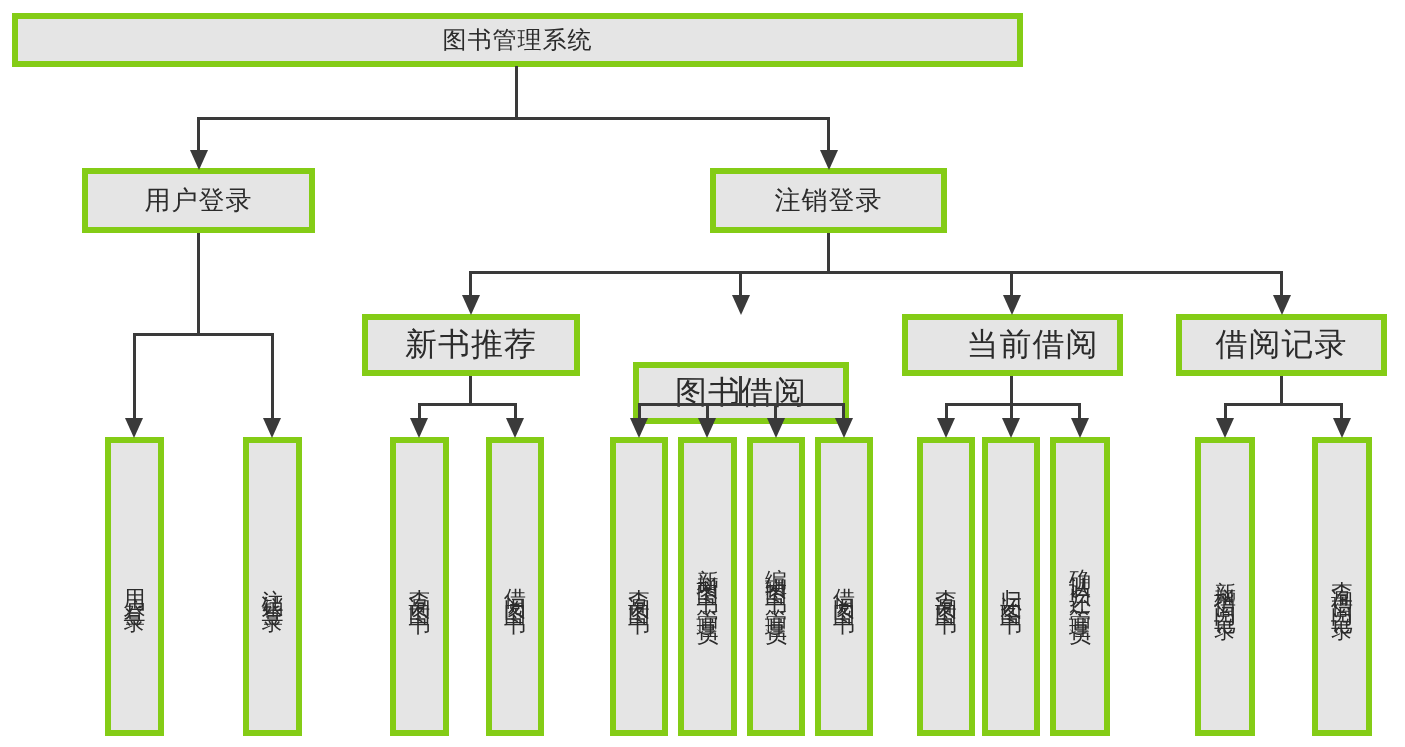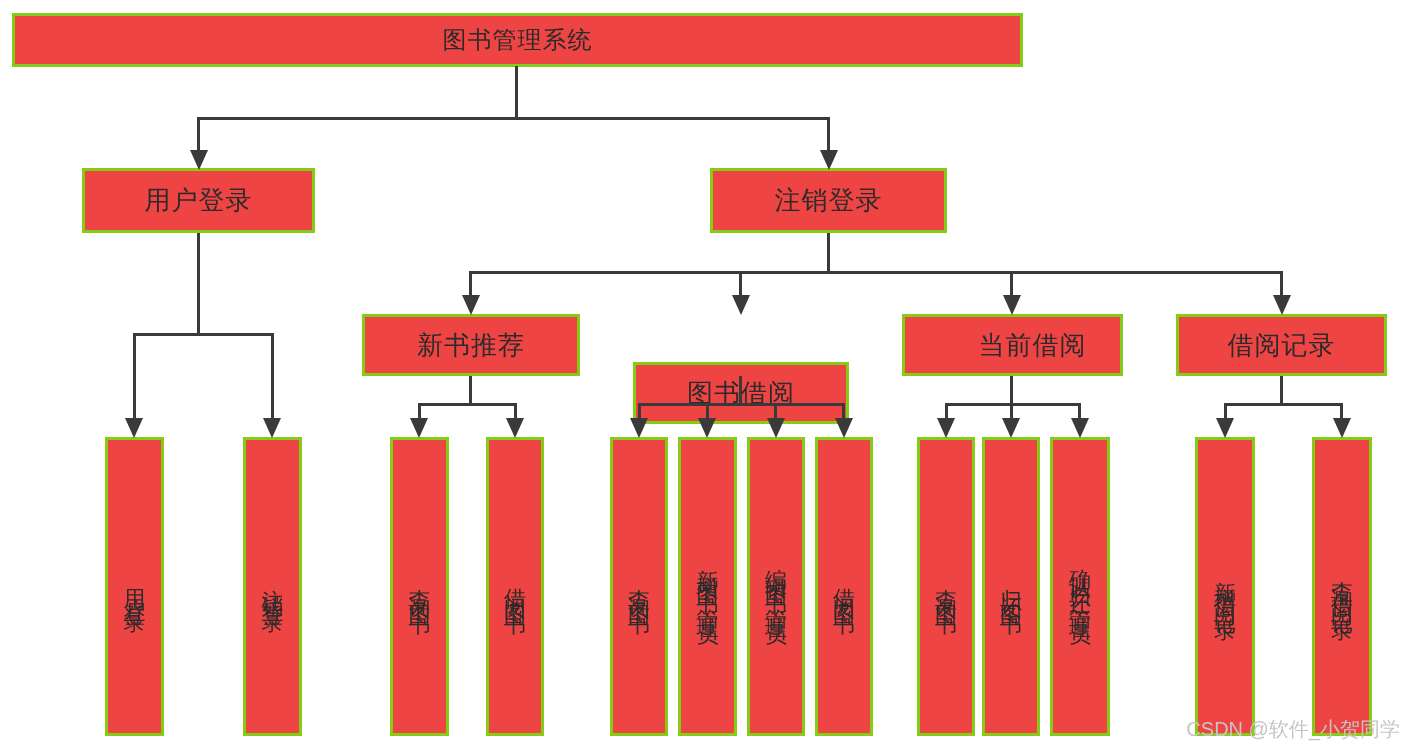--- a/index.html
+++ b/index.html
@@ -1,26 +1,26 @@
 <!DOCTYPE html>
 <html><head>
 <meta charset="utf-8">
 <style>
   html,body{margin:0;padding:0;background:#ffffff;}
   #canvas{
     position:relative;width:1405px;height:747px;background:#ffffff;overflow:hidden;
     font-family:"Liberation Sans","DejaVu Sans",sans-serif;
   }
   .node{
-    position:absolute;box-sizing:border-box;border:3px solid #84cc16;background:#ef4444;
+    position:absolute;box-sizing:border-box;border:6px solid #84cc16;background:#e5e5e5;
     display:flex;align-items:center;justify-content:center;color:#2b2b2b;
   }
   .root-node .label{font-size:24px;letter-spacing:1px;}
   .l2-node .label{font-size:26px;letter-spacing:1px;}
-  .l3-node .label{font-size:26px;letter-spacing:1px;}
+  .l3-node .label{font-size:32px;letter-spacing:1px;}
   .leaf-node .label{
     writing-mode:vertical-rl;text-orientation:mixed;
     font-size:22px;letter-spacing:8px;line-height:1;
   }
   .vline,.hline{position:absolute;background:#3a3a3a;}
   .arrow{
     position:absolute;width:0;height:0;
     border-left:9px solid transparent;border-right:9px solid transparent;
     border-top:20px solid #3a3a3a;
   }
@@ -149,15 +149,14 @@
   <div class="vline" style="left:1078px;top:403px;width:3px;height:17px;"></div>
   <div class="arrow" style="left:1071px;top:418px;"></div>
 
   <div class="vline" style="left:1280px;top:376px;width:3px;height:29px;"></div>
   <div class="hline" style="left:1224px;top:403px;width:118px;height:3px;"></div>
   <div class="vline" style="left:1224px;top:403px;width:3px;height:17px;"></div>
   <div class="arrow" style="left:1216px;top:418px;"></div>
   <div class="vline" style="left:1340px;top:403px;width:3px;height:17px;"></div>
   <div class="arrow" style="left:1333px;top:418px;"></div>
 
-  <div class="watermark" style="right:5px;top:716px;">CSDN @软件_小贺同学</div>
 
 </div>
 
 </body></html>

